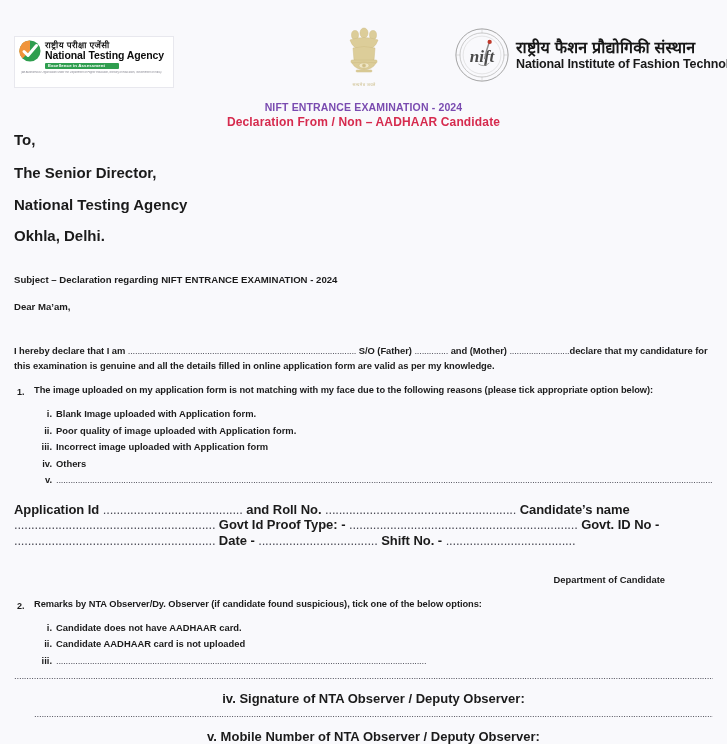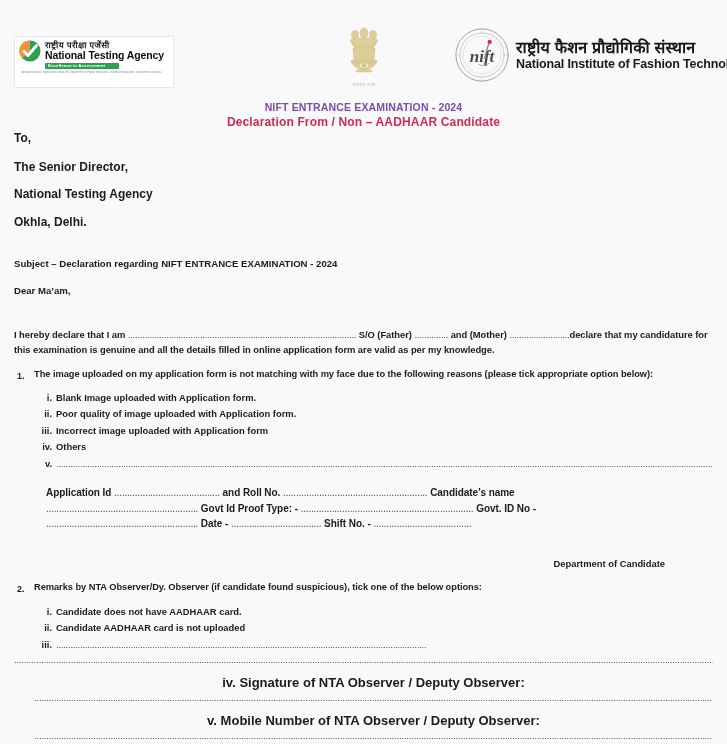--- a/index.html
+++ b/index.html
@@ -170,21 +170,21 @@
 
   
   .body {
     padding: 0 14px 0 14px;
     font-size: 9.6px;
     line-height: 1.35;
   }
 
   .addr {
     font-weight: 700;
-    font-size: 12px;
+    font-size: 15px;
   }
   .addr div { margin-bottom: 11px; }
   .addr div:first-child { margin-bottom: 13px; }
 
   .subject {
     font-weight: 700;
     font-size: 9.6px;
     margin-top: 28px;
   }
   .salutation {
@@ -249,25 +249,24 @@
     flex: 1;
     font-weight: 400;
     color: #4a4a55;
     letter-spacing: -.2px;
     overflow: hidden;
     white-space: nowrap;
   }
 
   .fields {
     margin-top: 13px;
-    font-size: 10px;
+    font-size: 13px;
     font-weight: 700;
     line-height: 15.5px;
     letter-spacing: -.05px;
-    margin-left: 32px;
   }
 
   .sign-candidate {
     margin-top: 26px;
     text-align: right;
     padding-right: 48px;
     font-size: 9.4px;
     font-weight: 700;
   }
 

